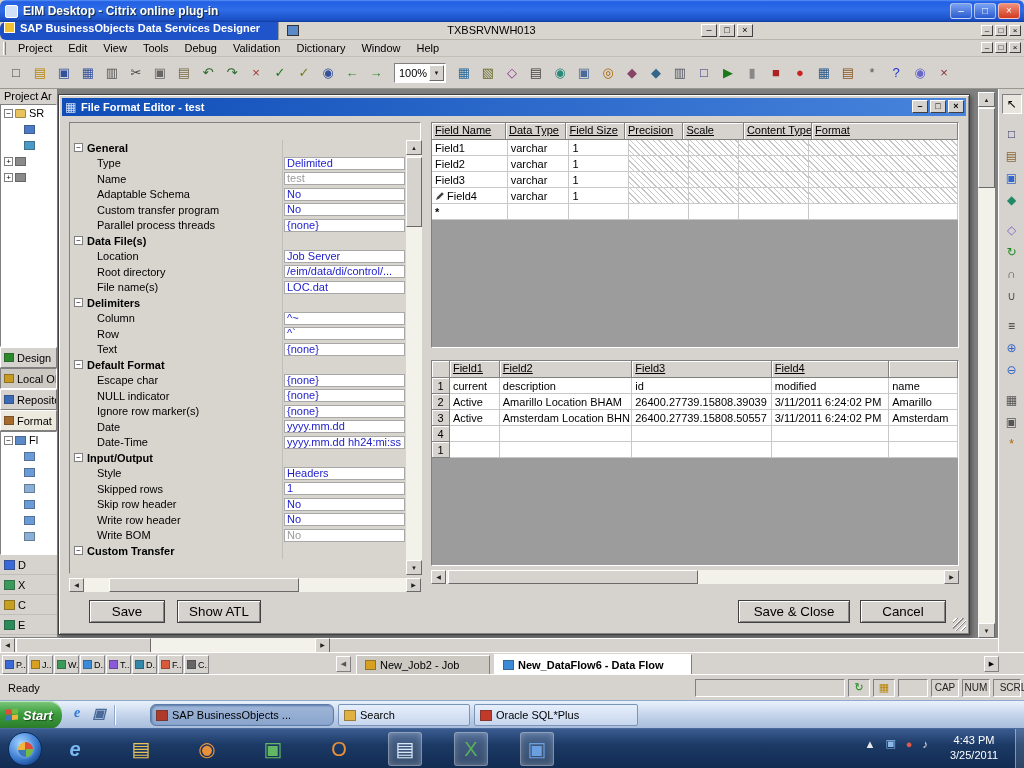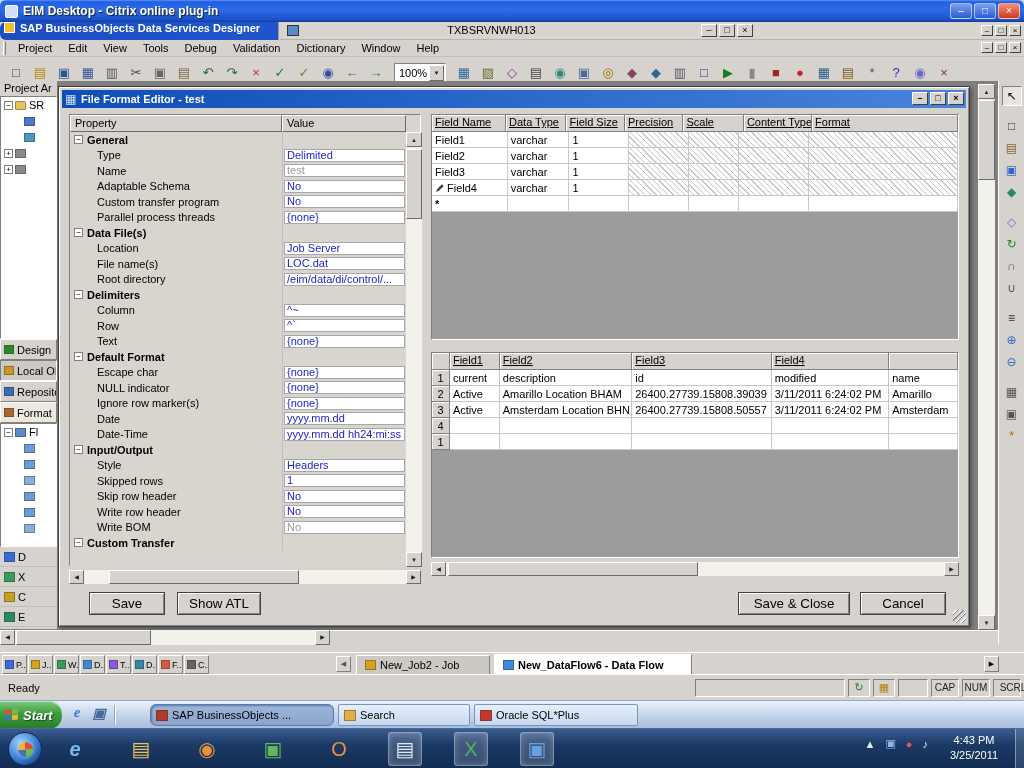--- a/index.html
+++ b/index.html
@@ -40,21 +40,21 @@
 
 
 .toolbar{position:absolute;left:0;top:57px;width:1024px;height:32px;background:#d6d3ce;border-bottom:1px solid #9a9790;display:flex;align-items:center;padding-left:4px;}
 .tbgroup{display:flex;align-items:center;}
 .tbicon{width:22px;height:22px;margin:0 1px;display:flex;align-items:center;justify-content:center;border:1px solid transparent;border-radius:2px;}
 .tbglyph{font-size:13px;line-height:1;}
 .zoomcombo{width:52px;height:20px;margin:0 6px;background:#fff;border:1px solid;border-color:#808080 #fff #fff #808080;display:flex;align-items:center;position:relative;padding-left:4px;}
 .zoomcombo .dd{position:absolute;right:1px;top:1px;width:15px;height:16px;background:#d6d3ce;border:1px solid;border-color:#fff #6a6a6a #6a6a6a #fff;font-size:6px;text-align:center;line-height:15px;color:#222;}
 
 
-.workspace{position:absolute;left:0;top:81px;width:1024px;height:563px;background:#808080;}
+.workspace{position:absolute;left:0;top:89px;width:1024px;height:563px;background:#808080;}
 
 
 .left-panel{position:absolute;left:0;top:0;width:57px;height:548px;background:#d6d3ce;overflow:hidden;}
 .lp-caption{height:15px;padding:1px 4px;background:#d6d3ce;white-space:nowrap;overflow:hidden;}
 .lp-tree{height:243px;background:#fff;border:1px solid;border-color:#808080 #fff #fff #808080;overflow:hidden;}
 .tree-row{display:flex;align-items:center;height:16px;padding-left:3px;white-space:nowrap;}
 .tree-exp{width:9px;height:9px;border:1px solid #808080;background:#fff;font-size:8px;line-height:7px;text-align:center;margin-right:2px;flex:0 0 9px;}
 .tree-exp.sp{border:none;background:transparent;}
 .tree-ico{width:11px;height:9px;background:#4a7ac8;margin-right:3px;flex:0 0 11px;border:1px solid #3336;}
 .folder-icon{background:#e8c25a;border-radius:1px 2px 1px 1px;}
@@ -476,24 +476,20 @@
         <span class="dlg-ico">▦</span>
         <span>File Format Editor - test</span>
         <div class="dlg-btns">
           <span class="cls-btn">–</span>
           <span class="cls-btn">□</span>
           <span class="cls-btn">×</span>
         </div>
       </div>
 
       <div class="propgrid">
-        <div class="pg-header">
-          <span class="pg-hcell" style="width:212px;">Property</span>
-          <span class="pg-hcell" style="width:124px;">Value</span>
-        </div>
         <div class="pg-body" id="prop-rows">
             <div class="pg-row">
               <span class="pg-exp">−</span>
               <span class="pg-label cat0" style="flex: 0 0 195px;"><span class="pg-catlabel">General</span></span>
               <span class="pg-valcell"></span>
             </div>
             <div class="pg-row">
               <span class="pg-label">Type</span>
               <span class="pg-valcell">
                 <span class="pg-valbox">Delimited</span>
@@ -528,29 +524,29 @@
               <span class="pg-label cat0" style="flex: 0 0 195px;"><span class="pg-catlabel">Data File(s)</span></span>
               <span class="pg-valcell"></span>
             </div>
             <div class="pg-row">
               <span class="pg-label">Location</span>
               <span class="pg-valcell">
                 <span class="pg-valbox">Job Server</span>
               </span>
             </div>
             <div class="pg-row">
+              <span class="pg-label">Root directory</span>
+              <span class="pg-valcell">
+                <span class="pg-valbox">/eim/data/di/control/...</span>
+              </span>
+            </div>
+            <div class="pg-row">
               <span class="pg-label">File name(s)</span>
               <span class="pg-valcell">
                 <span class="pg-valbox">LOC.dat</span>
-              </span>
-            </div>
-            <div class="pg-row">
-              <span class="pg-label">Root directory</span>
-              <span class="pg-valcell">
-                <span class="pg-valbox">/eim/data/di/control/...</span>
               </span>
             </div>
             <div class="pg-row">
               <span class="pg-exp">−</span>
               <span class="pg-label cat0" style="flex: 0 0 195px;"><span class="pg-catlabel">Delimiters</span></span>
               <span class="pg-valcell"></span>
             </div>
             <div class="pg-row">
               <span class="pg-label">Column</span>
               <span class="pg-valcell">

